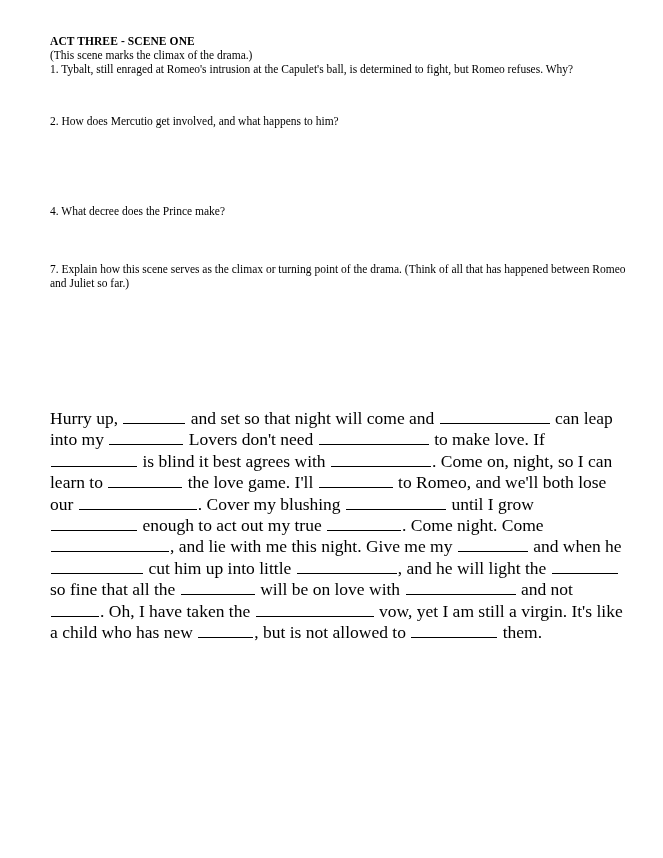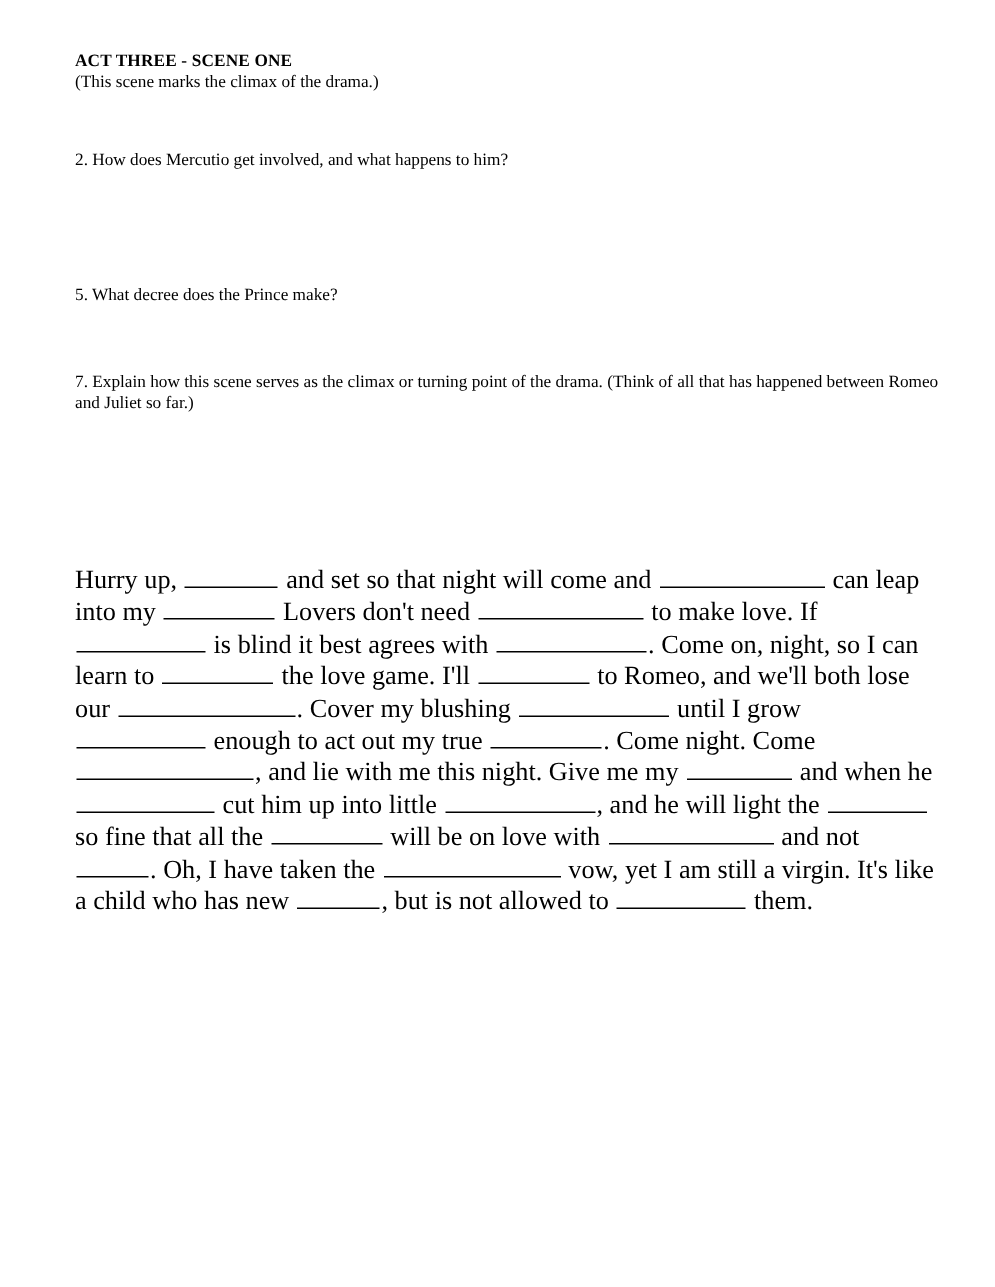--- a/index.html
+++ b/index.html
@@ -53,20 +53,21 @@
   .scene-two-spacer { height: 82px; }
 
   
   .paraphrase-spacer { height: 18px; }
   .paraphrase {
     font-size: 17.5px;
     line-height: 21.4px;
     width: 575px;
     text-align: left;
     word-spacing: 0px;
+    margin-top: 18px;
   }
   .paraphrase .blank {
     display: inline-block;
     border-bottom: 1px solid #000;
     height: 13px;
     vertical-align: baseline;
     margin: 0 1px;
   }
   .b48 { width: 48px; }
   .b55 { width: 55px; }
@@ -83,28 +84,29 @@
   .final-spacer { height: 22px; }
 </style>
 </head>
 <body>
 
 <div class="page">
   <div class="content">
 
     <div class="section-heading">ACT THREE - SCENE ONE</div>
     <div class="small-line">(This scene marks the climax of the drama.)</div>
+    <div class="question">1. Tybalt, still enraged at Romeo's intrusion at the Capulet's ball, is determined to fight, but Romeo refuses. Why?</div>
 
     <div class="q-gap-1"></div>
     <div class="question">2. How does Mercutio get involved, and what happens to him?</div>
 
     <div class="q-gap-2"></div>
 
     <div class="q-gap-3"></div>
-    <div class="question">5. What decree does the Prince make?</div>
+    <div class="question">4. What decree does the Prince make?</div>
 
     <div class="q-gap-4"></div>
     <div class="question">7. Explain how this scene serves as the climax or turning point of the drama. (Think of all that has happened between Romeo and Juliet so far.)</div>
 
     <div class="scene-two-spacer"></div>
 
 
     <div class="paraphrase-spacer"></div>
 
     <div class="paraphrase">

